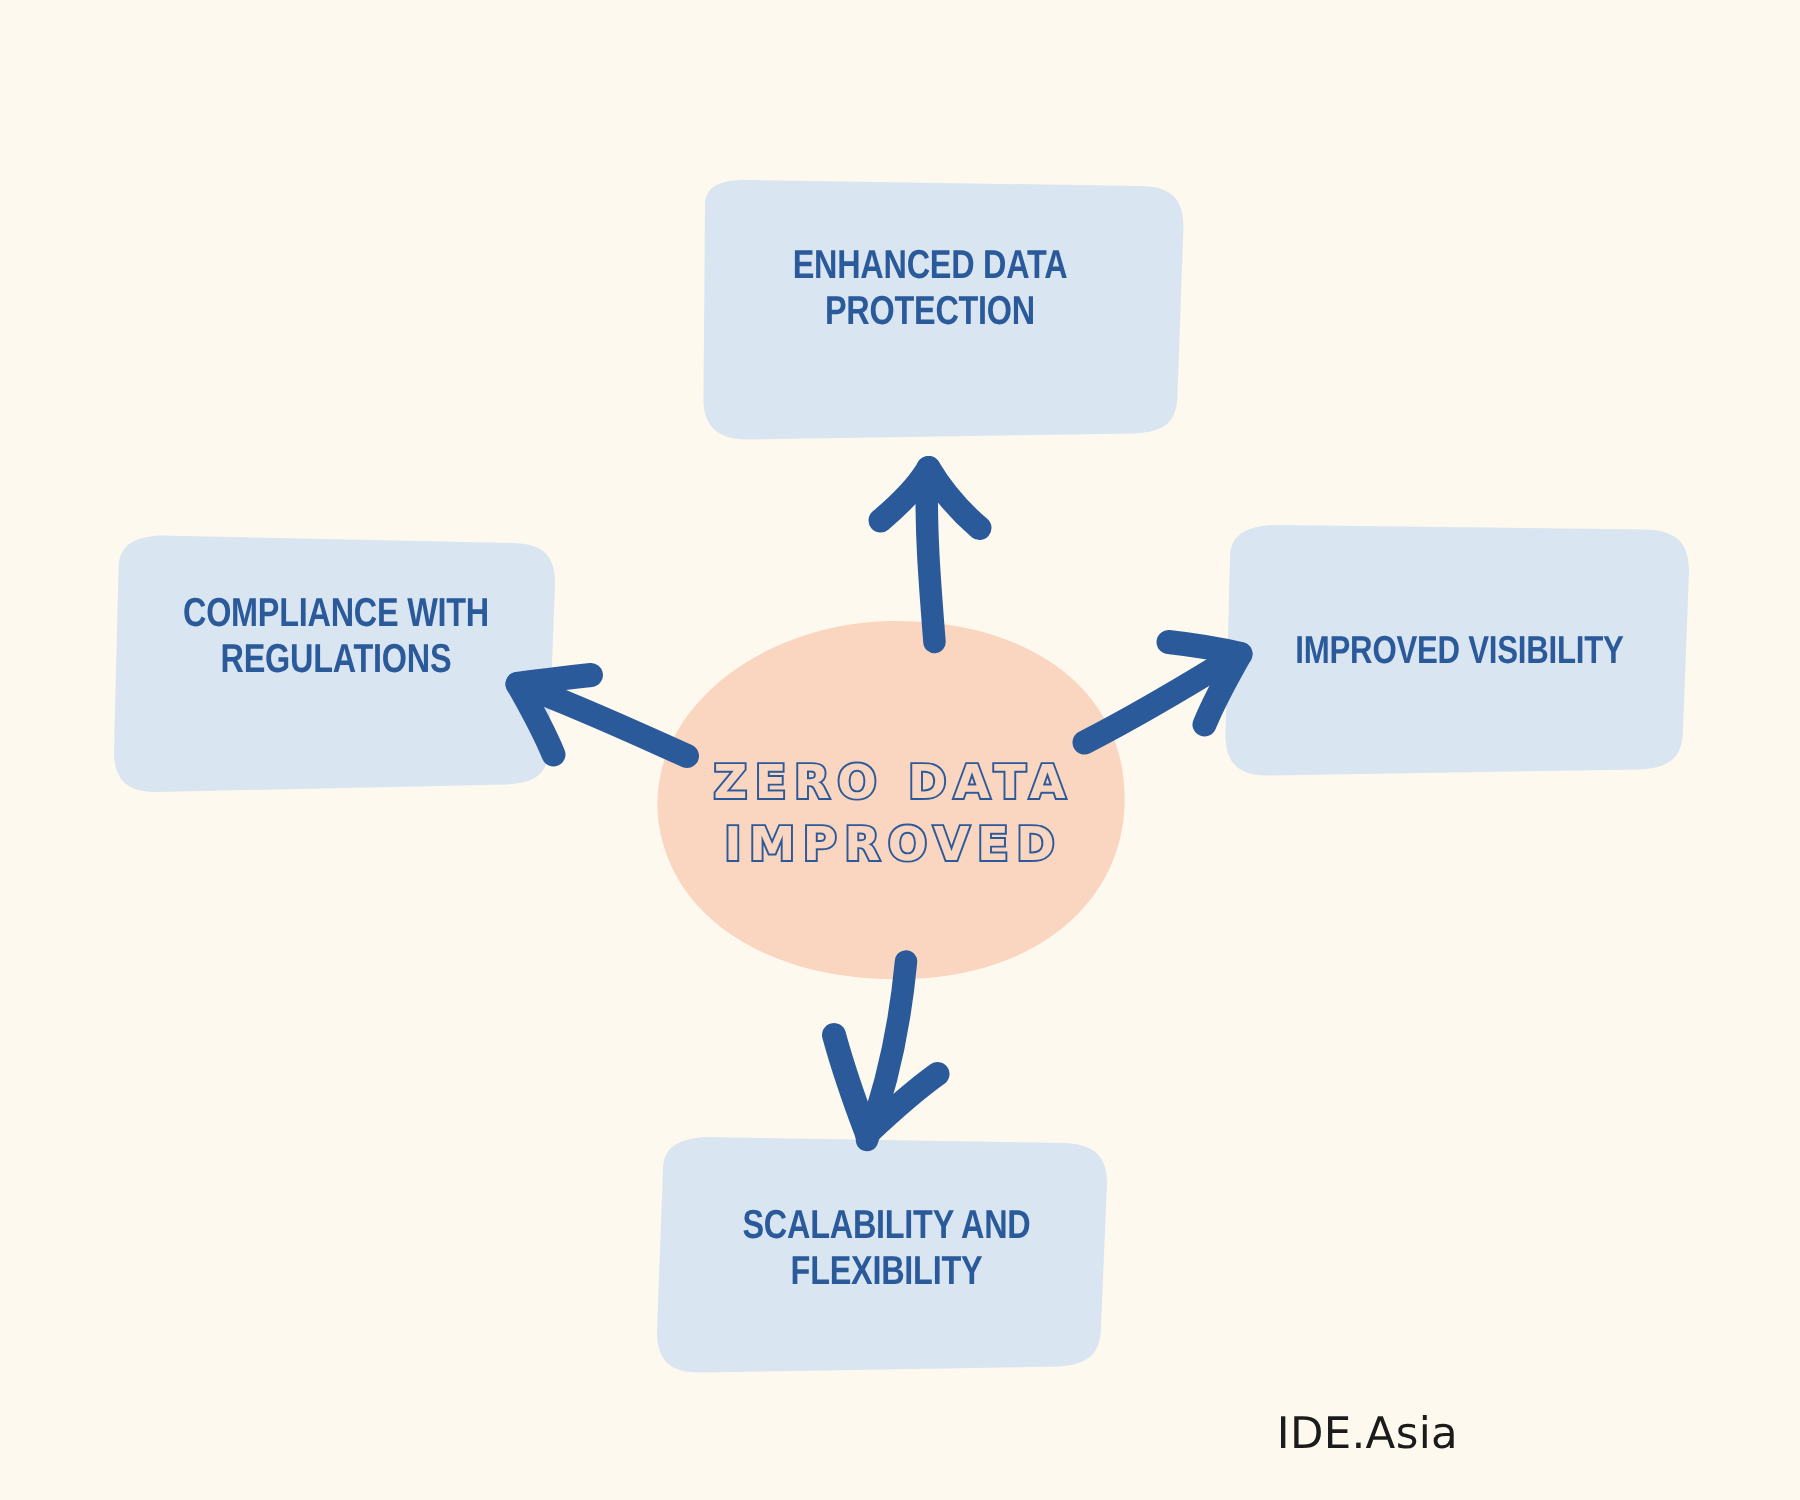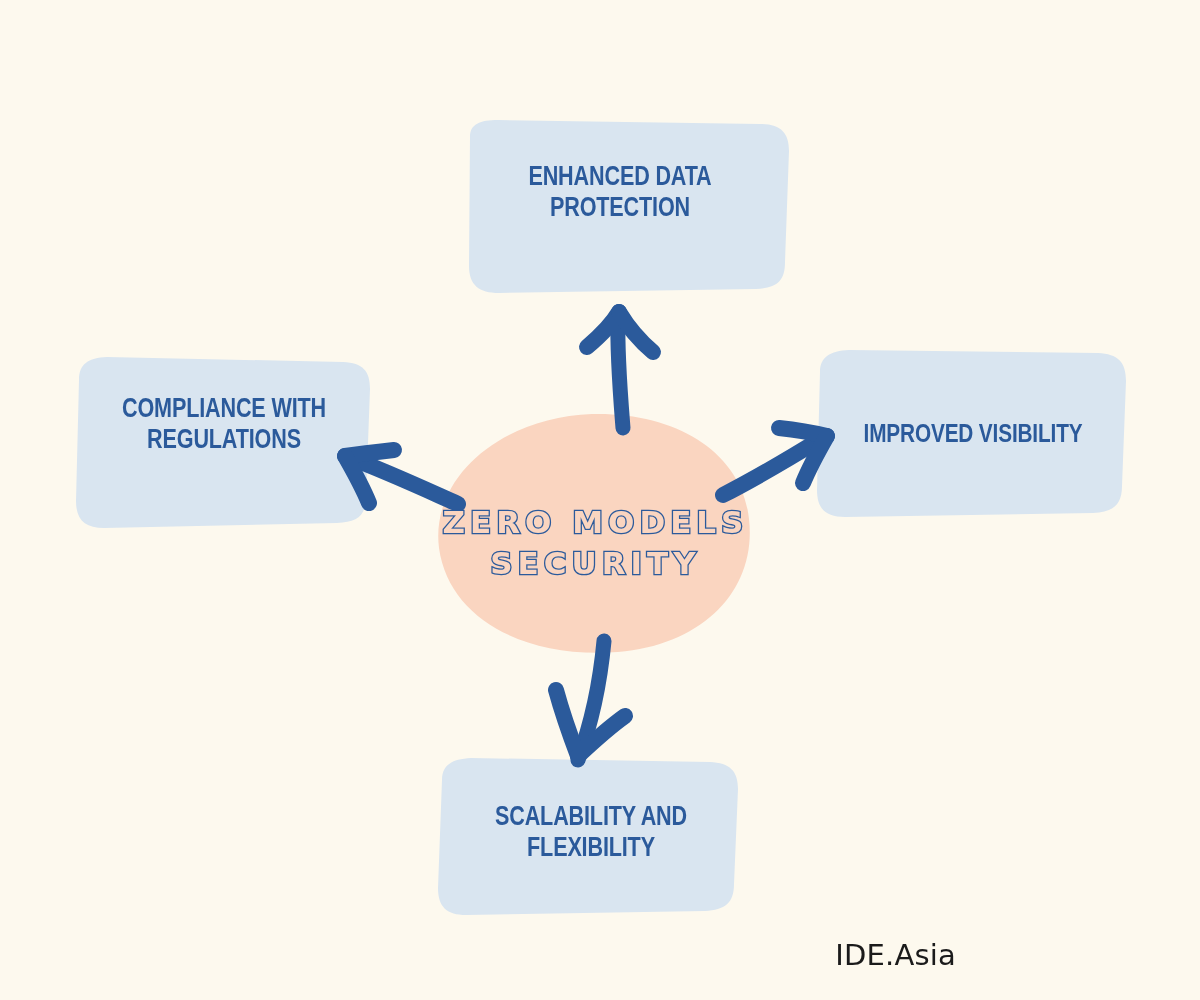--- a/index.html
+++ b/index.html
@@ -76,21 +76,21 @@
     color: #fad5c0;
     -webkit-text-stroke: 2.6px #2b5a9b;
     paint-order: stroke fill;
     text-align: center;
     white-space: nowrap;
   }
 
   
   #watermark {
     position: absolute;
-    right: 52px;
+    right: 36px;
     bottom: 28px;
     color: #1b1b1b;
     font-family: "DejaVu Sans", sans-serif;
     font-size: 29px;
     letter-spacing: 0.2px;
   }
 </style>
 </head>
 <body>
 
@@ -176,19 +176,19 @@
 
   <div class="node-label" id="label-left">COMPLIANCE WITH
 REGULATIONS</div>
 
   <div class="node-label" id="label-right">IMPROVED VISIBILITY</div>
 
   <div class="node-label" id="label-bottom">SCALABILITY AND
 FLEXIBILITY</div>
 
   <div id="center-label">
-    <div class="cl-line">ZERO MODELS</div>
-    <div class="cl-line">SECURITY</div>
+    <div class="cl-line">ZERO DATA</div>
+    <div class="cl-line">IMPROVED</div>
   </div>
 
   <div id="watermark">IDE.Asia</div>
 
 </div>
 
 </body></html>

